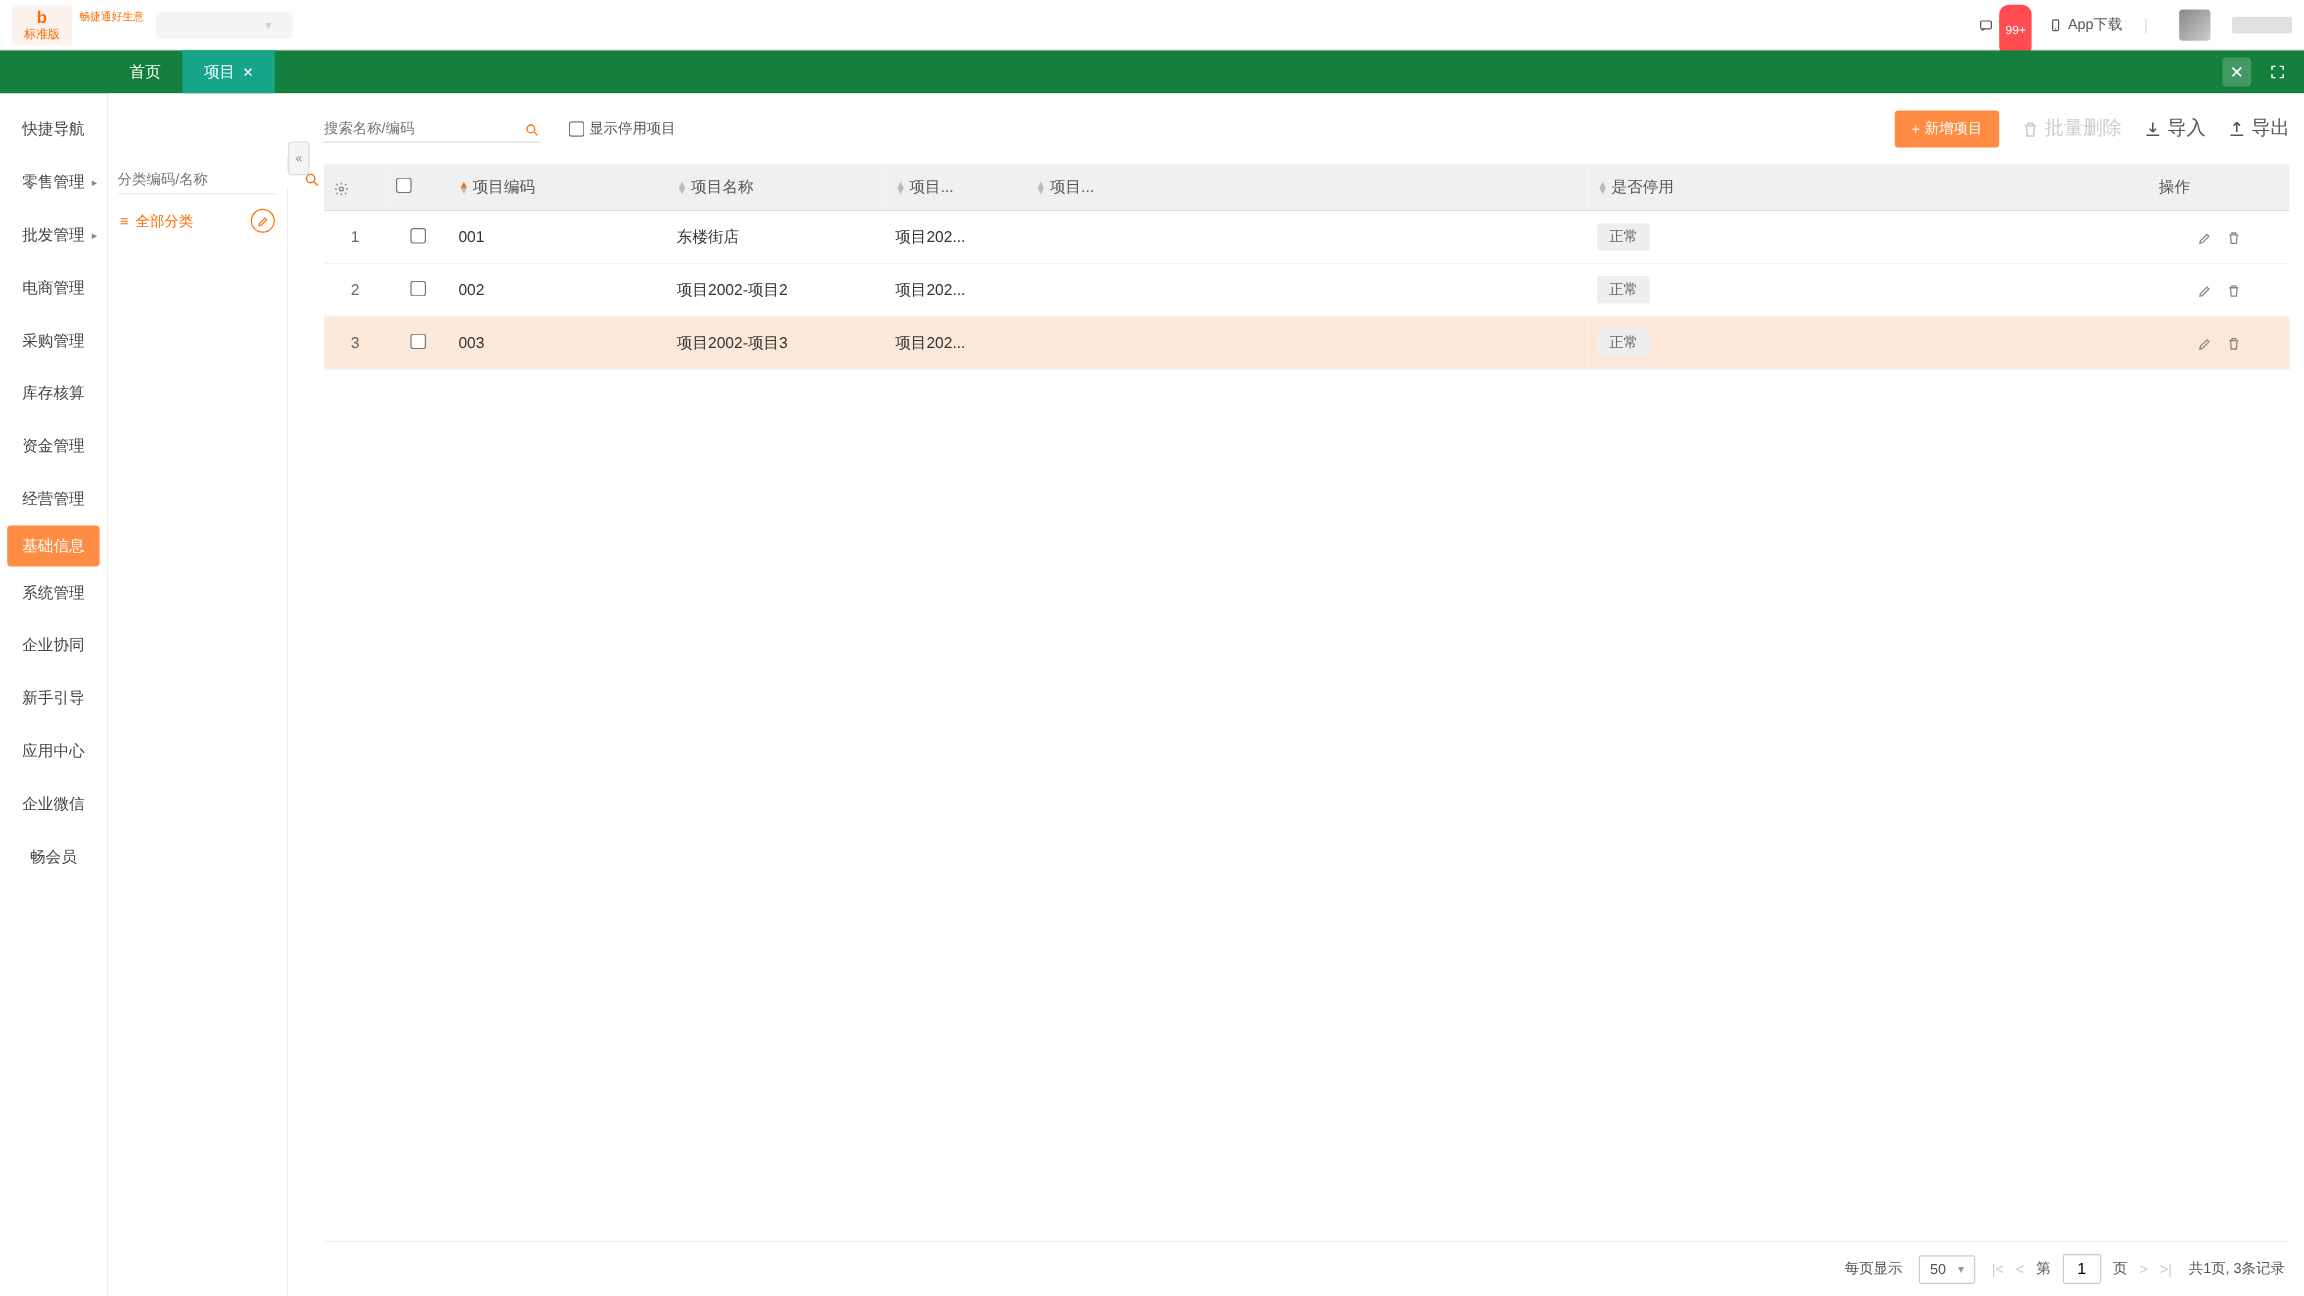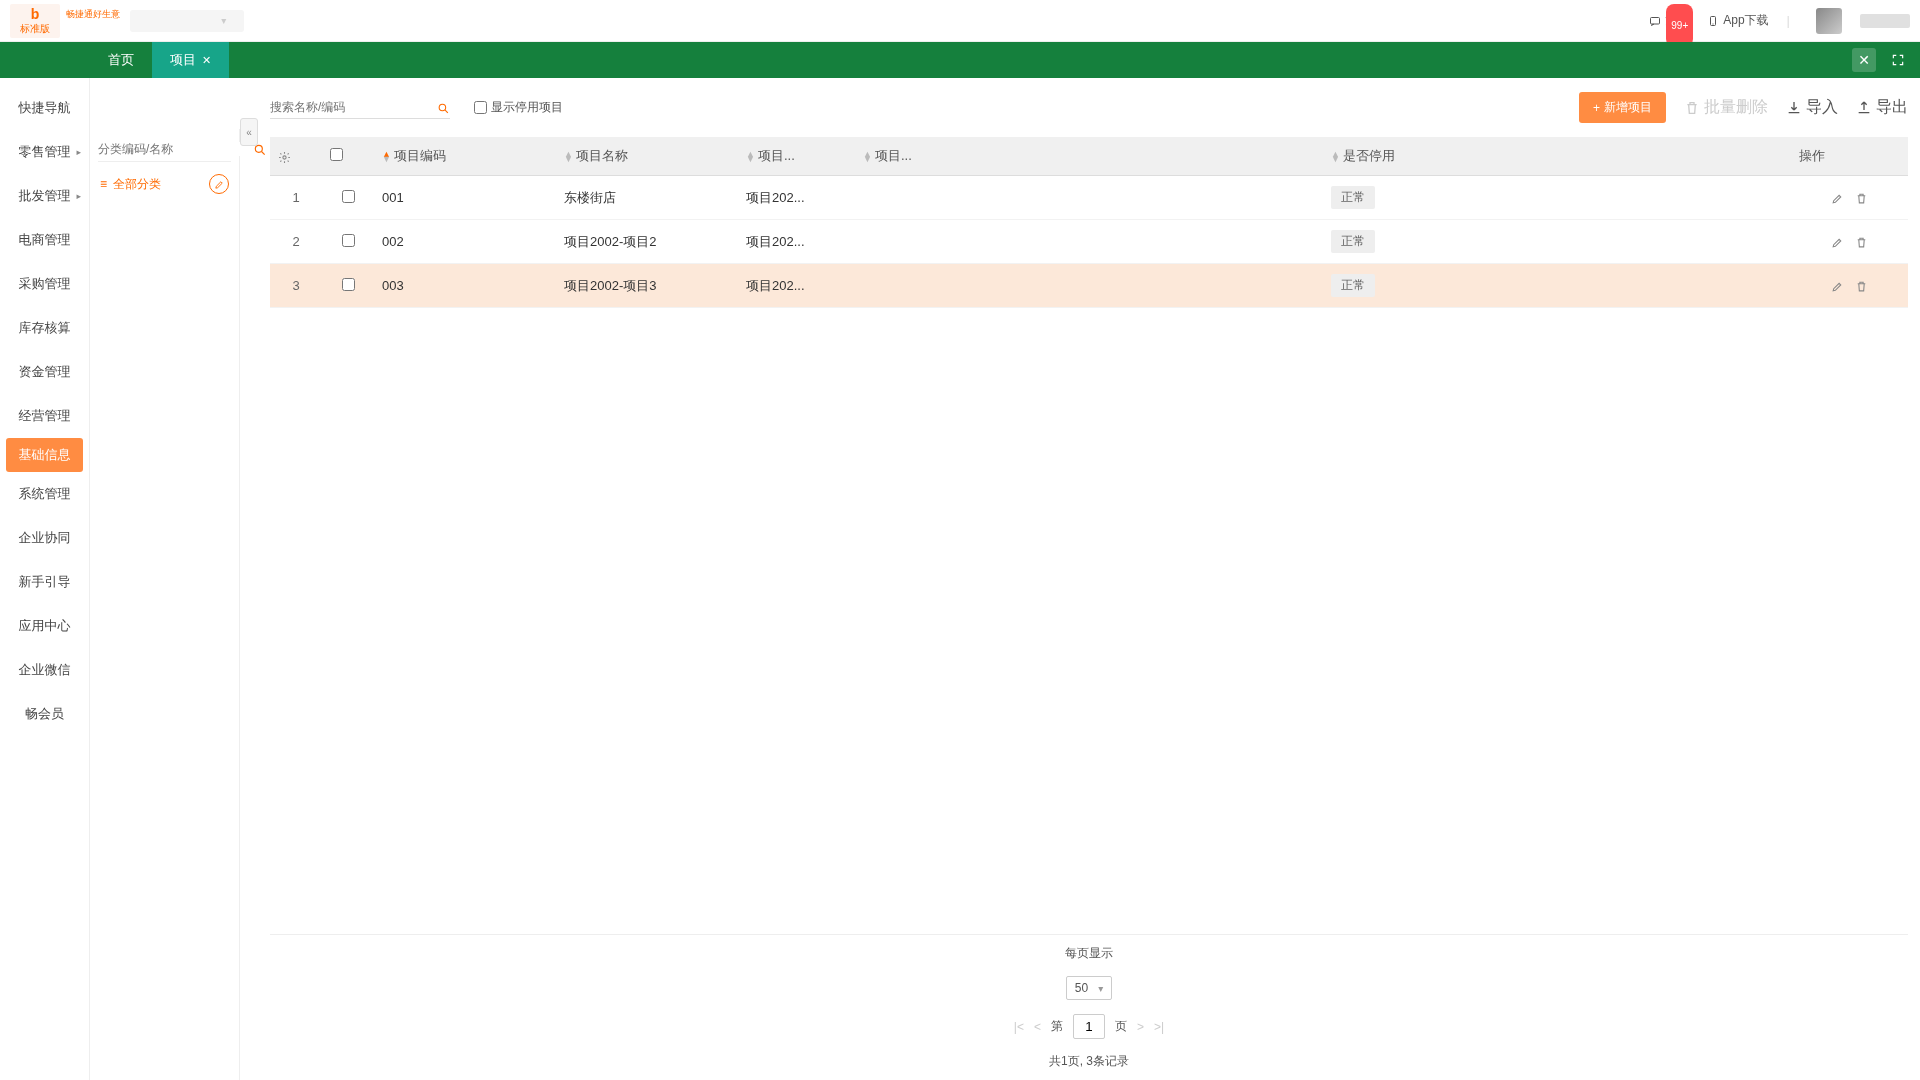--- a/index.html
+++ b/index.html
@@ -80,21 +80,21 @@
 .op-icon { color: #888; margin: 0 4px; cursor: pointer; font-size: 13px; }
 
 .col-code { width: 140px; }
 .col-name { width: 140px; }
 .col-c3 { width: 90px; }
 .col-c4 { width: 360px; }
 .col-status { width: 360px; }
 .col-op { width: 90px; text-align: center; margin-left: 14px; }
 
 
-.pager { margin-top: auto; border-top: 1px solid #eee; padding: 10px 4px; display: flex; align-items: center; justify-content: flex-end; gap: 14px; font-size: 12px; color: #555; flex-direction: column; }
+.pager { margin-top: auto; border-top: 1px solid #eee; padding: 10px 4px; display: flex; align-items: center; justify-content: flex-end; gap: 14px; font-size: 12px; color: #555; }
 .pg-select { border: 1px solid #ccc; padding: 4px 8px; display: flex; align-items: center; gap: 10px; cursor: pointer; border-radius: 2px; }
 .pg-nav { display: flex; align-items: center; gap: 10px; }
 .pg-btn { color: #ccc; cursor: pointer; font-size: 12px; }
 .pg-input { width: 32px; border: 1px solid #ccc; padding: 4px; text-align: center; border-radius: 2px; }
 
 svg { width: 1em; height: 1em; display: inline-block; vertical-align: middle; }
 </style>
 </head>
 <body>
 

